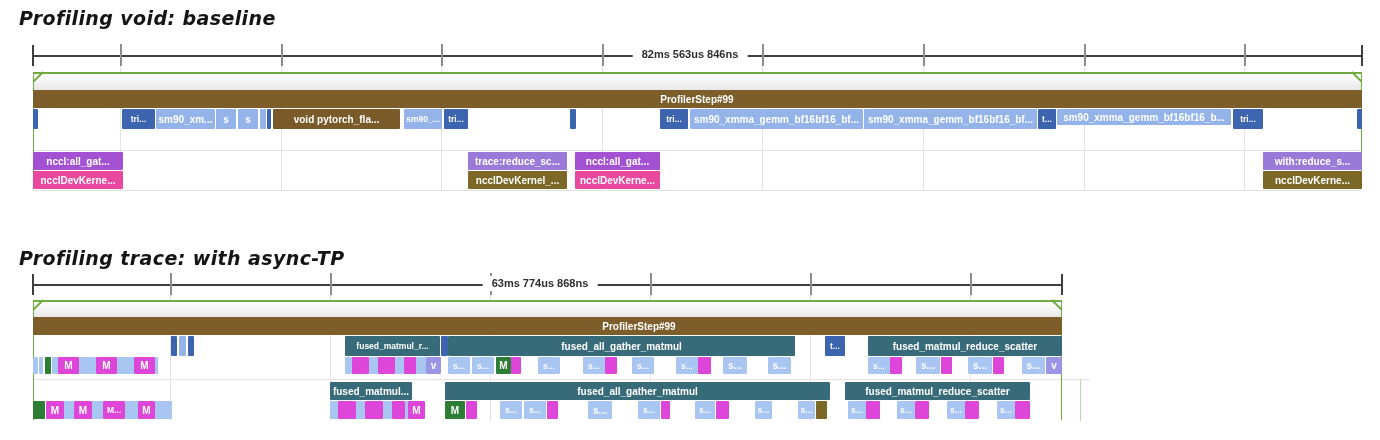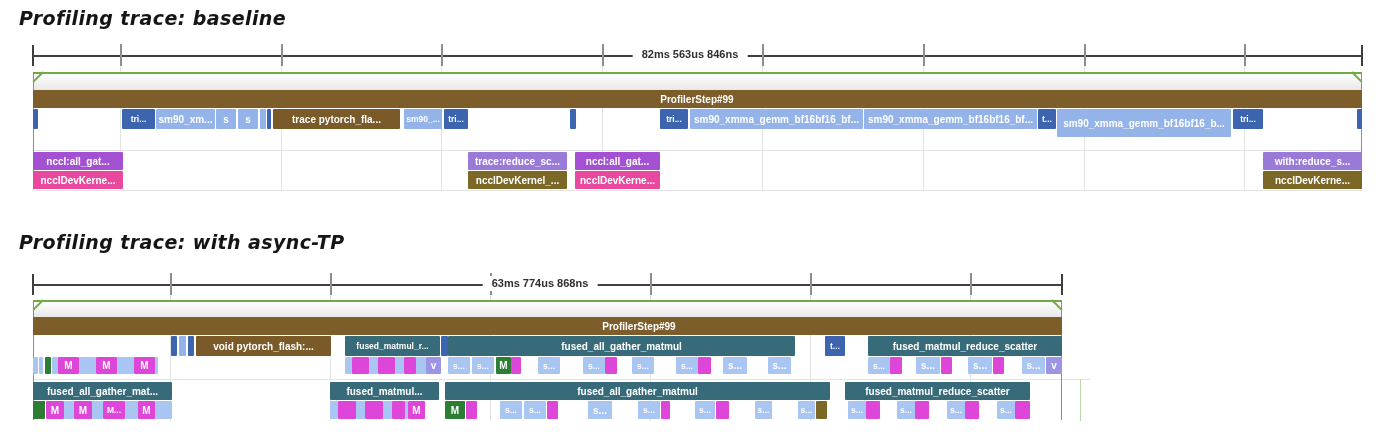--- a/index.html
+++ b/index.html
@@ -2,34 +2,34 @@
 <html><head>
 <meta charset="utf-8">
 <style>
   html,body{margin:0;padding:0;background:#ffffff;}
   .stage{position:relative;width:1380px;height:440px;background:#ffffff;overflow:hidden;
          font-family:"Liberation Sans",sans-serif;}
   .trace{position:absolute;inset:0;}
   .trace-title{position:absolute;margin:0;font-family:"DejaVu Sans",sans-serif;font-style:italic;
          font-weight:700;font-size:19px;color:#151515;letter-spacing:.4px;z-index:6;}
   .t1{top:7px;left:19px;}
-  .t2{top:231px;left:19px;}
+  .t2{top:247px;left:19px;}
   .abs{position:absolute;}
   .bar{position:absolute;display:flex;align-items:center;justify-content:center;color:#ffffff;
        font-size:10px;font-weight:700;overflow:hidden;white-space:nowrap;border-radius:1px;
        z-index:2;font-family:"Liberation Sans",sans-serif;}
   .bar .lx{position:absolute;top:50%;transform:translate(-50%,-50%);white-space:nowrap;}
   .ruler-label{position:absolute;transform:translateX(-50%);background:#ffffff;padding:0 9px;
        font-size:11px;font-weight:700;color:#2f2f2f;line-height:15px;white-space:nowrap;z-index:5;}
 </style>
 </head>
 <body>
 
 <div class="stage">
-  <h2 class="trace-title t1">Profiling trace: baseline</h2>
+  <h2 class="trace-title t1">Profiling void: baseline</h2>
   <div class="trace">
       <div class="abs" style="left: 120px; top: 45px; width: 1px; height: 145px; background: rgb(227, 227, 227); z-index: 0;"></div>
       <div class="abs" style="left: 281px; top: 45px; width: 1px; height: 145px; background: rgb(227, 227, 227); z-index: 0;"></div>
       <div class="abs" style="left: 441px; top: 45px; width: 1px; height: 145px; background: rgb(227, 227, 227); z-index: 0;"></div>
       <div class="abs" style="left: 602px; top: 45px; width: 1px; height: 145px; background: rgb(227, 227, 227); z-index: 0;"></div>
       <div class="abs" style="left: 762px; top: 45px; width: 1px; height: 145px; background: rgb(227, 227, 227); z-index: 0;"></div>
       <div class="abs" style="left: 923px; top: 45px; width: 1px; height: 145px; background: rgb(227, 227, 227); z-index: 0;"></div>
       <div class="abs" style="left: 1084px; top: 45px; width: 1px; height: 145px; background: rgb(227, 227, 227); z-index: 0;"></div>
       <div class="abs" style="left: 1244px; top: 45px; width: 1px; height: 145px; background: rgb(227, 227, 227); z-index: 0;"></div>
       <div class="abs" style="left: 33px; top: 74px; width: 1329px; height: 16px; background: linear-gradient(rgb(254, 254, 254), rgb(232, 232, 232)); z-index: 0;"></div>
@@ -55,29 +55,29 @@
       <div class="bar" style="left: 33px; top: 90px; width: 1329px; height: 18px; background: rgb(125, 94, 43);">
         <span class="lx" style="left: 664px;">ProfilerStep#99</span>
       </div>
       <div class="bar" style="left: 33px; top: 109px; width: 5px; height: 20px; background: rgb(60, 100, 175);"></div>
       <div class="bar" style="left: 122px; top: 109px; width: 33px; height: 20px; background: rgb(60, 100, 175); font-size: 8.5px;">tri...</div>
       <div class="bar" style="left: 156px; top: 109px; width: 59px; height: 20px; background: rgb(147, 179, 233);">sm90_xm...</div>
       <div class="bar" style="left: 216px; top: 109px; width: 20px; height: 20px; background: rgb(147, 179, 233);">s</div>
       <div class="bar" style="left: 238px; top: 109px; width: 20px; height: 20px; background: rgb(147, 179, 233);">s</div>
       <div class="bar" style="left: 260px; top: 109px; width: 6px; height: 20px; background: rgb(147, 179, 233);"></div>
       <div class="bar" style="left: 267px; top: 109px; width: 4px; height: 20px; background: rgb(60, 100, 175);"></div>
-      <div class="bar" style="left: 273px; top: 109px; width: 127px; height: 20px; background: rgb(122, 90, 40);">trace pytorch_fla...</div>
+      <div class="bar" style="left: 273px; top: 109px; width: 127px; height: 20px; background: rgb(122, 90, 40);">void pytorch_fla...</div>
       <div class="bar" style="left: 404px; top: 109px; width: 38px; height: 20px; background: rgb(147, 179, 233); font-size: 8.5px;">sm90_...</div>
       <div class="bar" style="left: 444px; top: 109px; width: 24px; height: 20px; background: rgb(60, 100, 175); font-size: 8.5px;">tri...</div>
       <div class="bar" style="left: 570px; top: 109px; width: 6px; height: 20px; background: rgb(60, 100, 175);"></div>
       <div class="bar" style="left: 660px; top: 109px; width: 28px; height: 20px; background: rgb(60, 100, 175); font-size: 8.5px;">tri...</div>
       <div class="bar" style="left: 690px; top: 109px; width: 173px; height: 20px; background: rgb(147, 179, 233);">sm90_xmma_gemm_bf16bf16_bf...</div>
       <div class="bar" style="left: 864px; top: 109px; width: 173px; height: 20px; background: rgb(147, 179, 233);">sm90_xmma_gemm_bf16bf16_bf...</div>
       <div class="bar" style="left: 1038px; top: 109px; width: 18px; height: 20px; background: rgb(60, 100, 175); font-size: 8.5px;">t...</div>
-      <div class="bar" style="left: 1057px; top: 109px; width: 174px; height: 28px; background: rgb(147, 179, 233);">sm90_xmma_gemm_bf16bf16_b...</div>
+      <div class="bar" style="left: 1057px; top: 109px; width: 174px; height: 16px; background: rgb(147, 179, 233);">sm90_xmma_gemm_bf16bf16_b...</div>
       <div class="bar" style="left: 1233px; top: 109px; width: 30px; height: 20px; background: rgb(60, 100, 175); font-size: 8.5px;">tri...</div>
       <div class="bar" style="left: 1357px; top: 109px; width: 5px; height: 20px; background: rgb(60, 100, 175);"></div>
       <div class="bar" style="left: 33px; top: 152px; width: 90px; height: 18px; background: rgb(163, 81, 210);">nccl:all_gat...</div>
       <div class="bar" style="left: 468px; top: 152px; width: 99px; height: 18px; background: rgb(153, 122, 217);">trace:reduce_sc...</div>
       <div class="bar" style="left: 575px; top: 152px; width: 85px; height: 18px; background: rgb(163, 81, 210);">nccl:all_gat...</div>
       <div class="bar" style="left: 1263px; top: 152px; width: 99px; height: 18px; background: rgb(153, 122, 217);">with:reduce_s...</div>
       <div class="bar" style="left: 33px; top: 171px; width: 90px; height: 18px; background: rgb(233, 72, 159);">ncclDevKerne...</div>
       <div class="bar" style="left: 468px; top: 171px; width: 99px; height: 18px; background: rgb(123, 104, 38);">ncclDevKernel_...</div>
       <div class="bar" style="left: 575px; top: 171px; width: 85px; height: 18px; background: rgb(233, 72, 159);">ncclDevKerne...</div>
       <div class="bar" style="left: 1263px; top: 171px; width: 99px; height: 18px; background: rgb(123, 104, 38);">ncclDevKerne...</div>
@@ -107,21 +107,20 @@
       <div class="abs" style="left: 650px; top: 273px; width: 1.5px; height: 22px; background: rgb(142, 142, 142); z-index: 4;"></div>
       <div class="abs" style="left: 810px; top: 273px; width: 1.5px; height: 22px; background: rgb(142, 142, 142); z-index: 4;"></div>
       <div class="abs" style="left: 970px; top: 273px; width: 1.5px; height: 22px; background: rgb(142, 142, 142); z-index: 4;"></div>
       <div class="ruler-label" style="left: 540px; top: 276px;">63ms 774us 868ns</div>
       <div class="bar" style="left: 33px; top: 317px; width: 1029px; height: 18px; background: rgb(125, 94, 43);">
         <span class="lx" style="left: 606px;">ProfilerStep#99</span>
       </div>
       <div class="bar" style="left: 171px; top: 336px; width: 6px; height: 20px; background: rgb(60, 100, 175);"></div>
       <div class="bar" style="left: 179px; top: 336px; width: 7px; height: 20px; background: rgb(147, 179, 233);"></div>
       <div class="bar" style="left: 188px; top: 336px; width: 6px; height: 20px; background: rgb(60, 100, 175);"></div>
-      <div class="bar" style="left: 196px; top: 336px; width: 135px; height: 20px; background: rgb(122, 90, 40);">void pytorch_flash:...</div>
       <div class="bar" style="left: 345px; top: 336px; width: 95px; height: 20px; background: rgb(56, 107, 121); font-size: 8.5px;">fused_matmul_r...</div>
       <div class="bar" style="left: 441px; top: 336px; width: 7px; height: 20px; background: rgb(60, 100, 175);"></div>
       <div class="bar" style="left: 448px; top: 336px; width: 347px; height: 20px; background: rgb(56, 107, 121);">fused_all_gather_matmul</div>
       <div class="bar" style="left: 825px; top: 336px; width: 20px; height: 20px; background: rgb(60, 100, 175); font-size: 8.5px;">t...</div>
       <div class="bar" style="left: 868px; top: 336px; width: 194px; height: 20px; background: rgb(56, 107, 121);">fused_matmul_reduce_scatter</div>
       <div class="bar" style="left: 33px; top: 357px; width: 5px; height: 17px; background: rgb(169, 197, 241);"></div>
       <div class="bar" style="left: 39px; top: 357px; width: 4px; height: 17px; background: rgb(169, 197, 241);"></div>
       <div class="bar" style="left: 45px; top: 357px; width: 6px; height: 17px; background: rgb(46, 125, 52);"></div>
       <div class="bar" style="left: 52px; top: 357px; width: 6px; height: 17px; background: rgb(169, 197, 241);"></div>
       <div class="bar" style="left: 58px; top: 357px; width: 21px; height: 17px; background: rgb(222, 70, 217);">M</div>
@@ -151,22 +150,21 @@
       <div class="bar" style="left: 723px; top: 357px; width: 24px; height: 17px; background: rgb(169, 197, 241);">s...</div>
       <div class="bar" style="left: 768px; top: 357px; width: 23px; height: 17px; background: rgb(169, 197, 241);">s...</div>
       <div class="bar" style="left: 868px; top: 357px; width: 22px; height: 17px; background: rgb(169, 197, 241); font-size: 8.5px;">s...</div>
       <div class="bar" style="left: 890px; top: 357px; width: 12px; height: 17px; background: rgb(222, 70, 217);"></div>
       <div class="bar" style="left: 916px; top: 357px; width: 24px; height: 17px; background: rgb(169, 197, 241);">s...</div>
       <div class="bar" style="left: 941px; top: 357px; width: 11px; height: 17px; background: rgb(222, 70, 217);"></div>
       <div class="bar" style="left: 968px; top: 357px; width: 24px; height: 17px; background: rgb(169, 197, 241);">s...</div>
       <div class="bar" style="left: 993px; top: 357px; width: 11px; height: 17px; background: rgb(222, 70, 217);"></div>
       <div class="bar" style="left: 1022px; top: 357px; width: 23px; height: 17px; background: rgb(169, 197, 241);">s...</div>
       <div class="bar" style="left: 1046px; top: 357px; width: 16px; height: 17px; background: rgb(156, 148, 228);">v</div>
-      <div class="bar" style="left: 33px; top: 382px; width: 139px; height: 18px; background: rgb(56, 107, 121);">fused_all_gather_mat...</div>
-      <div class="bar" style="left: 330px; top: 382px; width: 109px; height: 18px; background: rgb(56, 107, 121);">fused_matmul...</div>
+      <div class="bar" style="left: 330px; top: 382px; width: 82px; height: 18px; background: rgb(56, 107, 121);">fused_matmul...</div>
       <div class="bar" style="left: 445px; top: 382px; width: 385px; height: 18px; background: rgb(56, 107, 121);">fused_all_gather_matmul</div>
       <div class="bar" style="left: 845px; top: 382px; width: 185px; height: 18px; background: rgb(56, 107, 121);">fused_matmul_reduce_scatter</div>
       <div class="bar" style="left: 33px; top: 401px; width: 12px; height: 18px; background: rgb(46, 125, 52);"></div>
       <div class="bar" style="left: 46px; top: 401px; width: 18px; height: 18px; background: rgb(222, 70, 217);">M</div>
       <div class="bar" style="left: 64px; top: 401px; width: 10px; height: 18px; background: rgb(169, 197, 241);"></div>
       <div class="bar" style="left: 74px; top: 401px; width: 18px; height: 18px; background: rgb(222, 70, 217);">M</div>
       <div class="bar" style="left: 92px; top: 401px; width: 11px; height: 18px; background: rgb(169, 197, 241);"></div>
       <div class="bar" style="left: 103px; top: 401px; width: 22px; height: 18px; background: rgb(222, 70, 217); font-size: 8.5px;">M...</div>
       <div class="bar" style="left: 125px; top: 401px; width: 13px; height: 18px; background: rgb(169, 197, 241);"></div>
       <div class="bar" style="left: 138px; top: 401px; width: 17px; height: 18px; background: rgb(222, 70, 217);">M</div>

